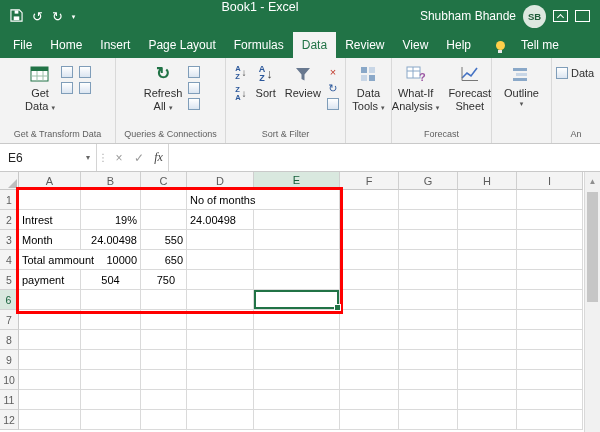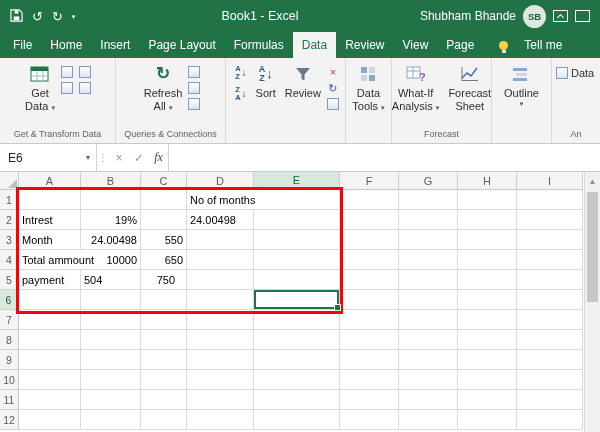--- a/index.html
+++ b/index.html
@@ -5,21 +5,21 @@
   *{box-sizing:border-box;margin:0;padding:0}
   body{font-family:"Liberation Sans",sans-serif;background:#ddd}
   i{font-style:normal}
   .app{position:relative;width:600px;height:432px;background:#fff;overflow:hidden}
 
   
   .titlebar{position:absolute;top:0;left:0;right:0;height:32px;background:#217346;color:#fff}
   .qat{position:absolute;left:10px;top:0;height:32px;display:flex;align-items:center;gap:9px;font-size:13px}
   .qat .gl{line-height:1}
   .qat .qdd{font-size:7px}
-  .wintitle{position:absolute;left:260px;top:9px;transform:translateX(-50%);font-size:12.5px;white-space:nowrap}
+  .wintitle{position:absolute;left:260px;top:0;transform:translateX(-50%);font-size:12.5px;white-space:nowrap}
   .tb-right{position:absolute;right:10px;top:0;height:32px;display:flex;align-items:center;gap:7px}
   .tb-name{font-size:12px;white-space:nowrap}
   .avatar{width:23px;height:23px;border-radius:50%;background:#dde8e0;color:#1d5a38;font-size:9.5px;font-weight:bold;display:flex;align-items:center;justify-content:center}
   .tbsq{width:15px;height:12px;border:1px solid #fff;display:inline-flex;align-items:center;justify-content:center}
   .tbchev{width:5px;height:5px;border-left:1.5px solid #fff;border-top:1.5px solid #fff;transform:rotate(45deg);margin-top:2px}
 
   
   .tabbar{position:absolute;top:32px;left:0;right:0;height:26px;background:#217346;display:flex;padding-left:4px}
   .tabstrip{display:flex;height:26px}
   .rtab{color:#fff;font-size:12px;height:26px;line-height:26px;padding:0 9px;white-space:nowrap}
@@ -110,21 +110,21 @@
   <div class="tabbar">
     <div class="tabstrip" id="tabs-strip">
         <div class="rtab">File</div>
         <div class="rtab">Home</div>
         <div class="rtab">Insert</div>
         <div class="rtab">Page Layout</div>
         <div class="rtab">Formulas</div>
         <div class="rtab active">Data</div>
         <div class="rtab">Review</div>
         <div class="rtab">View</div>
-        <div class="rtab">Page</div>
+        <div class="rtab">Help</div>
       </div>
     <div class="tellme">
       <span class="bulb"></span>
       <span>Tell me</span>
     </div>
   </div>
 
   <div class="ribbon">
 
     <div class="rgroup" style="width:116px">
@@ -205,20 +205,21 @@
               </svg>
           </span>
           <span>Review</span>
         </div>
         <div class="minicol">
           <span class="mglyph" style="color:#c0392b">×</span>
           <span class="mglyph" style="color:#2b579a">↻</span>
           <span class="mi"></span>
         </div>
       </div>
+      <div class="rg-label">Sort &amp; Filter</div>
     </div>
 
     <div class="rgroup" style="width:46px">
       <div class="rg-body">
         <div class="bigbtn">
           <span class="ic">
             <svg width="18" height="18" viewBox="0 0 18 18">
                 <rect x="2" y="2" width="6" height="6" fill="#8aa8c8"></rect>
                 <rect x="10" y="2" width="6" height="6" fill="#c8d6e6"></rect>
                 <rect x="2" y="10" width="6" height="6" fill="#c8d6e6"></rect>
@@ -359,21 +360,21 @@
           <div class="g-cell" style="width: 67px;"></div>
           <div class="g-cell" style="width: 86px;"></div>
           <div class="g-cell" style="width: 59px;"></div>
           <div class="g-cell" style="width: 59px;"></div>
           <div class="g-cell" style="width: 59px;"></div>
           <div class="g-cell" style="width: 66px;"></div>
         </div>
         <div class="g-row">
           <div class="g-rowhead">5</div>
           <div class="g-cell" style="width: 62px; text-align: left;">payment</div>
-          <div class="g-cell" style="width: 60px; text-align: left; padding-right: 3px;">504</div>
+          <div class="g-cell" style="width: 60px; text-align: center; padding-right: 3px;">504</div>
           <div class="g-cell" style="width: 46px; text-align: right; padding-right: 11px;">750</div>
           <div class="g-cell" style="width: 67px;"></div>
           <div class="g-cell" style="width: 86px;"></div>
           <div class="g-cell" style="width: 59px;"></div>
           <div class="g-cell" style="width: 59px;"></div>
           <div class="g-cell" style="width: 59px;"></div>
           <div class="g-cell" style="width: 66px;"></div>
         </div>
         <div class="g-row">
           <div class="g-rowhead sel">6</div>

